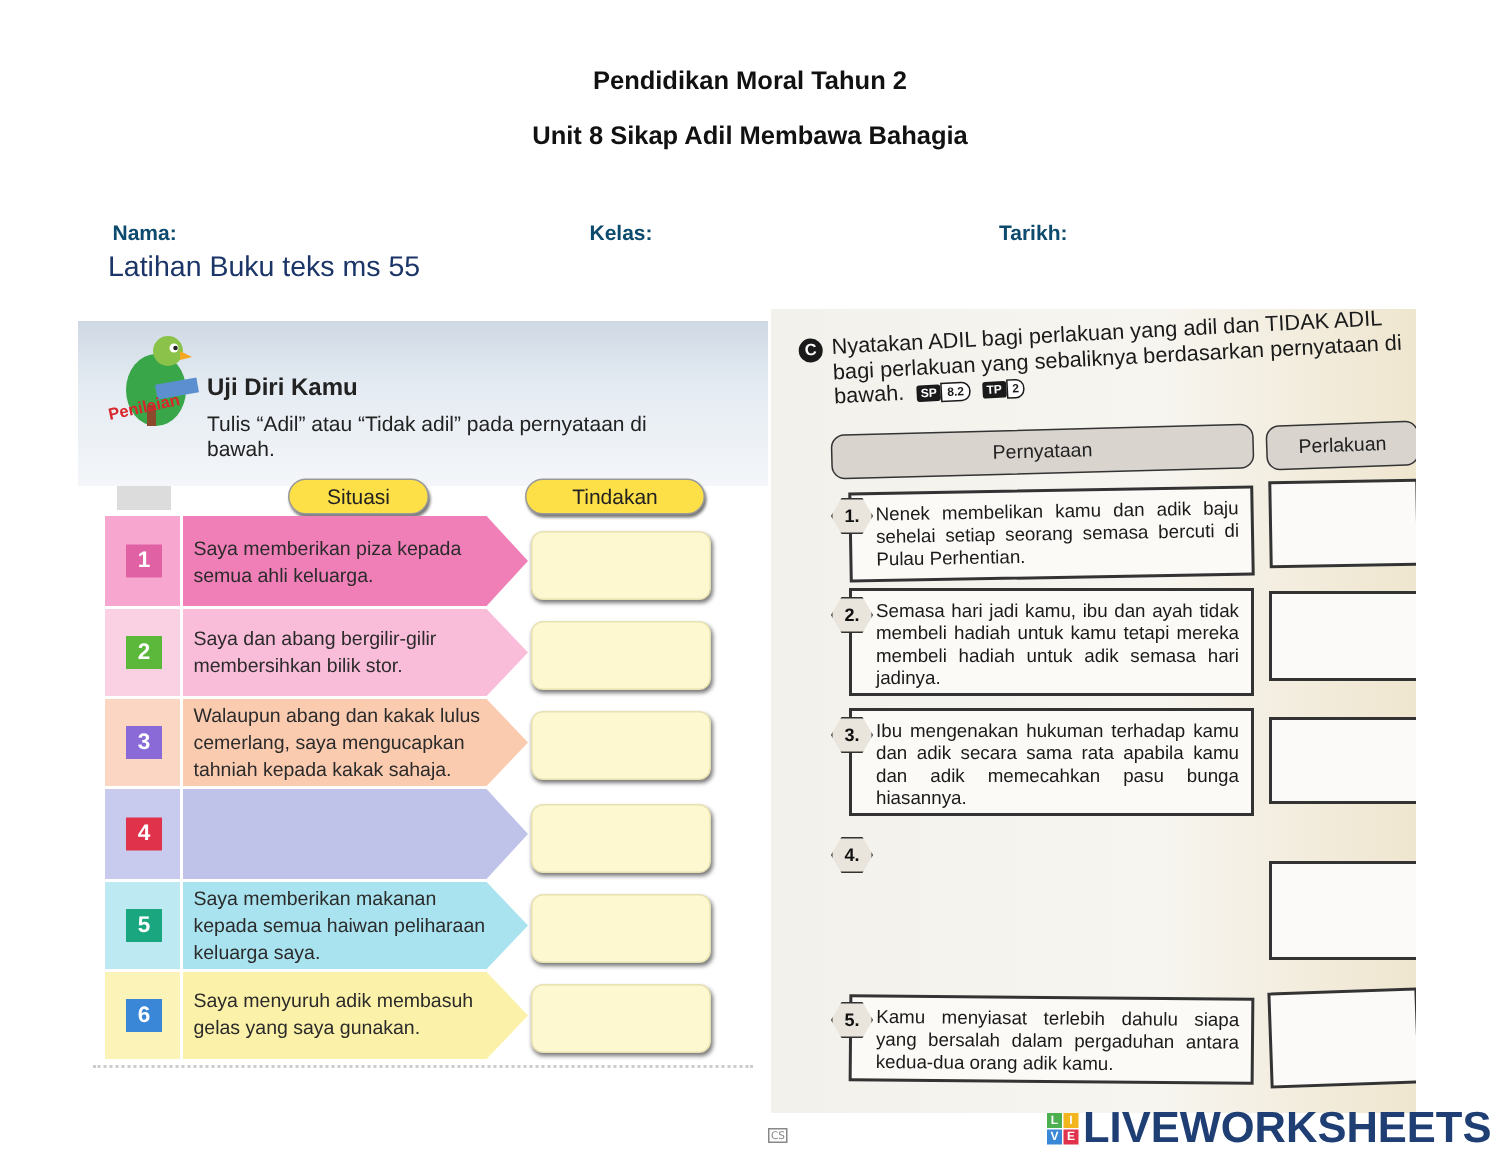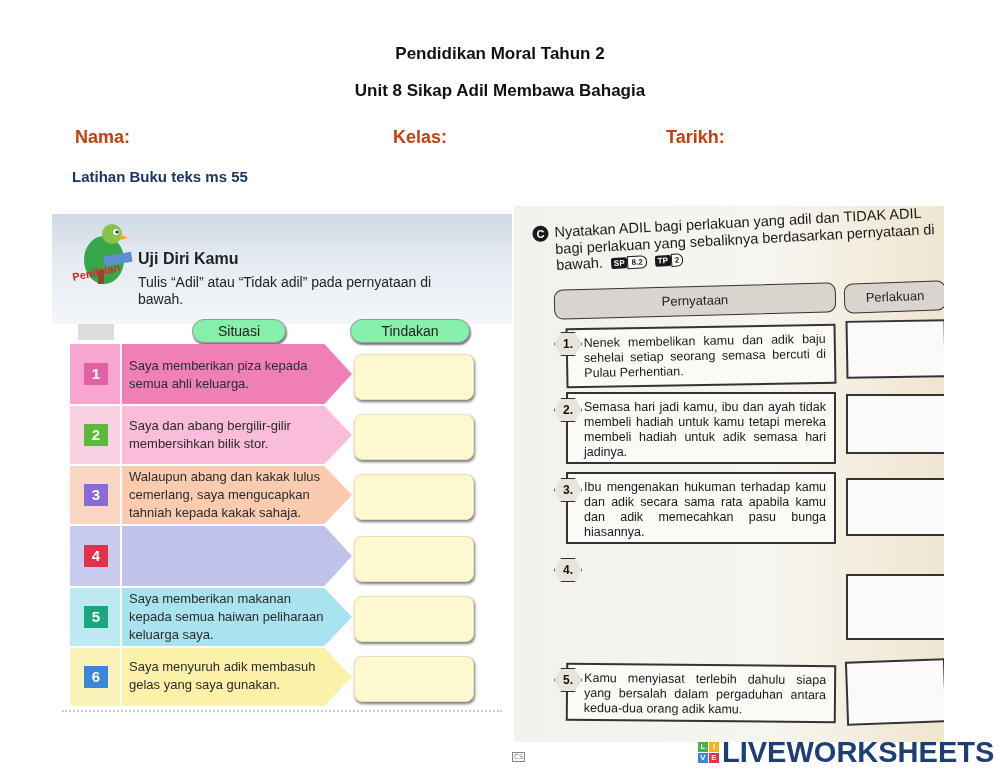--- a/index.html
+++ b/index.html
@@ -2,33 +2,33 @@
 <html><head>
 <meta charset="utf-8">
 <style>
   html, body { margin:0; padding:0; }
   body { width:1000px; height:772px; background:#ffffff; position:relative; overflow:hidden;
          font-family:"DejaVu Sans", sans-serif; color:#111; }
   .abs { position:absolute; }
 
   
   .title { left:0; width:1000px; text-align:center; font-weight:bold; font-size:17px; color:#111; font-family:"Liberation Sans", sans-serif; }
-  .field-label { font-weight:bold; font-size:18px; font-family:"Liberation Sans", sans-serif; color:#c2410c; }
-  .subhead { left:72px; top:168px; font-weight:bold; font-size:15px; color:#1b3568; font-family:"Liberation Sans", sans-serif; }
+  .field-label { font-weight:bold; font-size:14px; font-family:"Liberation Sans", sans-serif; color:#0c4a6e;margin-top:20px; }
+  .subhead { left:72px; top:168px; font-weight:normal; font-size:19px; color:#1b3568; font-family:"Liberation Sans", sans-serif; }
 
   
   .left-panel { left:52px; top:214px; width:460px; height:502px; background:#ffffff; overflow:hidden; }
   .sky { position:absolute; left:0; top:0; width:460px; height:110px;
          background:linear-gradient(180deg,#cfd9e4 0%,#e4ebf2 40%,#f4f6f9 100%); }
   .mascot { position:absolute; left:22px; top:6px; width:62px; height:66px; }
   .penilaian { position:absolute; left:20px; top:52px; font-size:11px; font-weight:bold; color:#d9252c;
                transform:rotate(-12deg); font-family:"Liberation Sans", sans-serif; }
   .uji-title { position:absolute; left:86px; top:36px; font-size:16px; font-weight:bold; color:#222; font-family:"Liberation Sans", sans-serif; }
   .uji-instr { position:absolute; left:86px; top:60px; width:320px; font-size:14px; color:#222; line-height:17px; font-family:"Liberation Sans", sans-serif; }
-  .pill { position:absolute; top:105px; height:22px; border-radius:12px; background:#86efac; border:1px solid #999;
+  .pill { position:absolute; top:105px; height:22px; border-radius:12px; background:#fde047; border:1px solid #999;
           box-shadow:1px 2px 2px #777; font-size:14px; text-align:center; line-height:22px; color:#222; font-family:"Liberation Sans", sans-serif; }
   .tab-grey { position:absolute; left:26px; top:110px; width:36px; height:16px; background:#dcdcdc; }
 
   .row { position:absolute; left:18px; width:282px; }
   .row .numcol { position:absolute; left:0; top:0; width:50px; height:100%; }
   .row .arrow { position:absolute; left:52px; top:0; height:100%; width:230px;
                 clip-path: polygon(0 0, 88% 0, 100% 50%, 88% 100%, 0 100%); }
   .row .num { position:absolute; left:14px; width:24px; height:22px; color:#fff; font-size:15px; font-weight:bold;
               text-align:center; line-height:22px; font-family:"Liberation Sans", sans-serif; }
   .row .txt { position:absolute; left:59px; font-size:13px; line-height:18px; color:#2b2b2b; width:205px; font-family:"Liberation Sans", sans-serif; }

